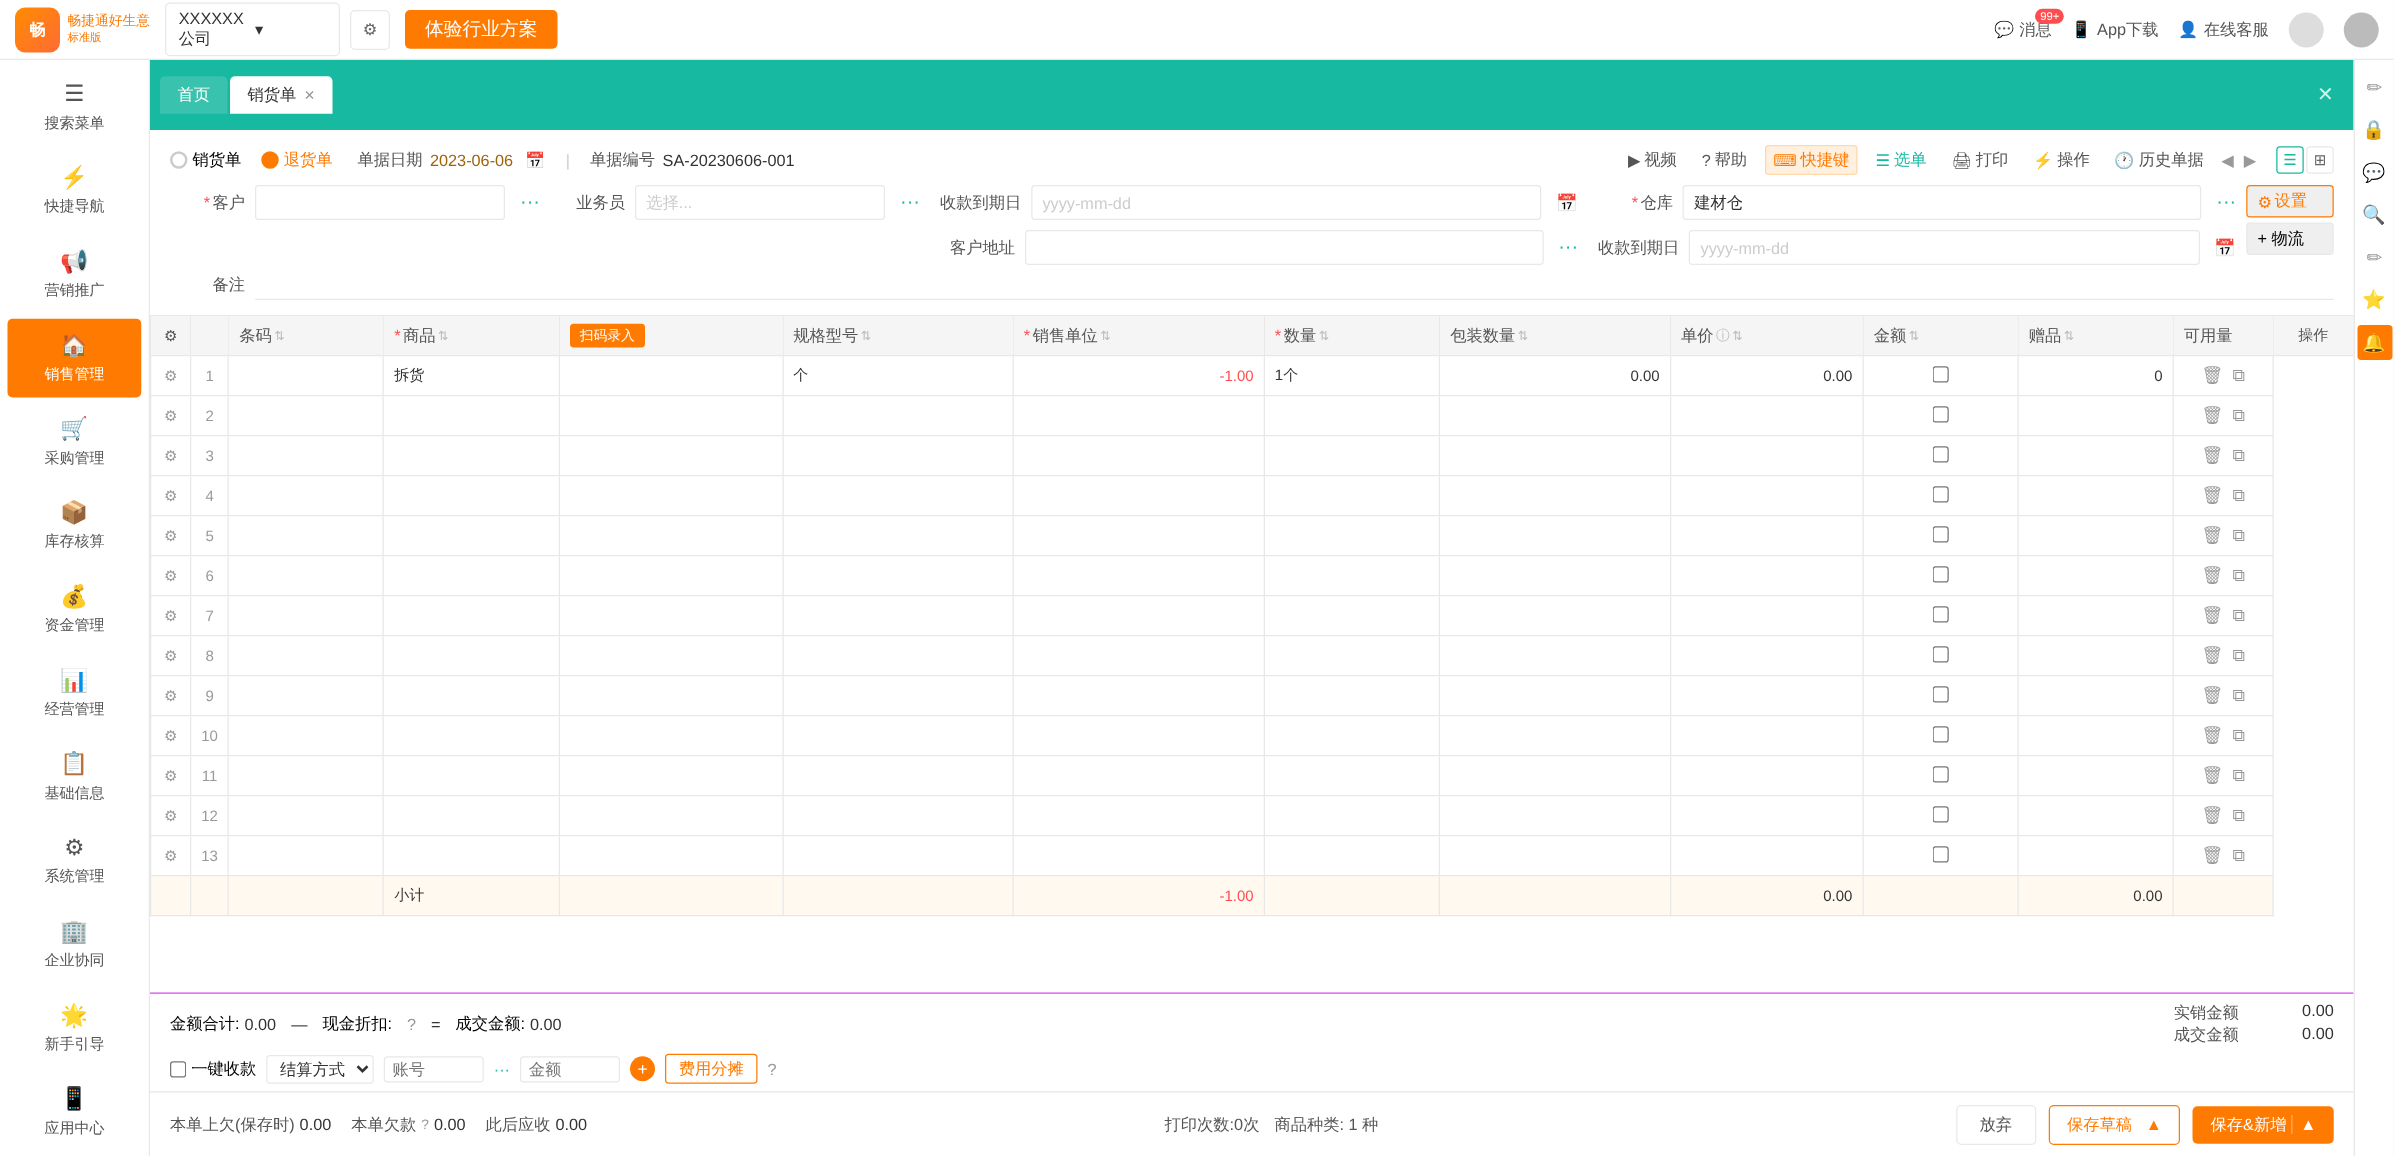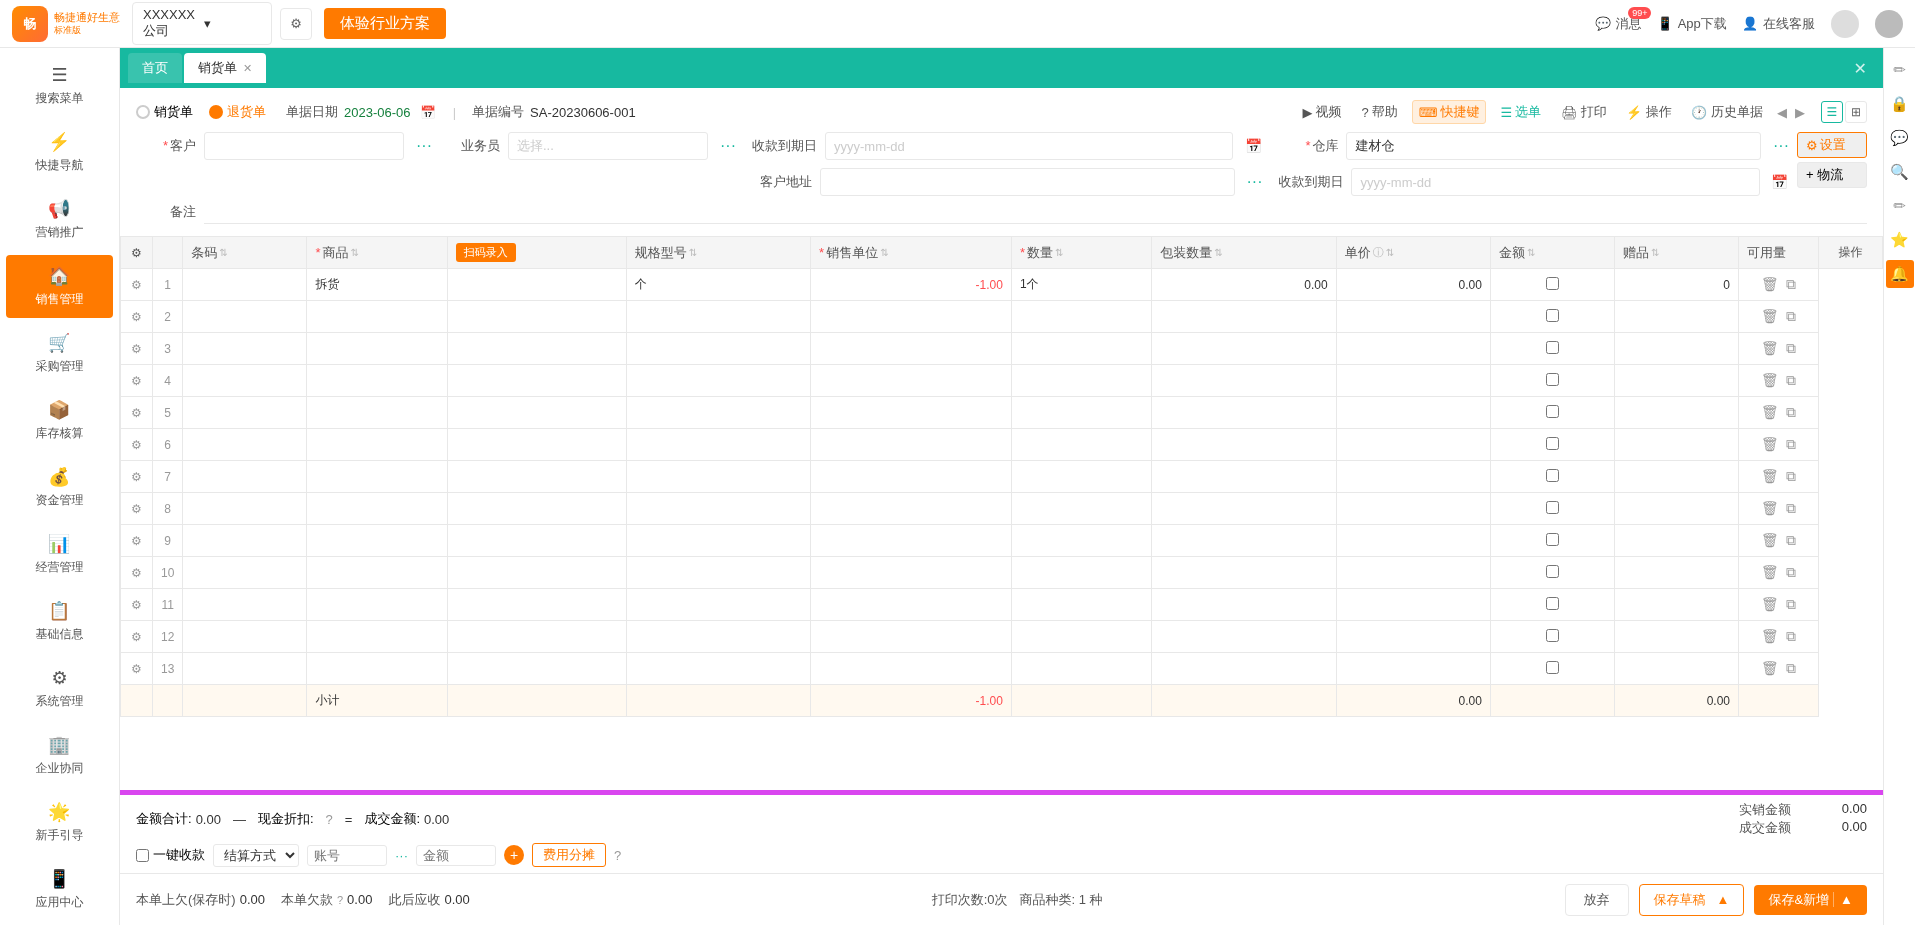--- a/index.html
+++ b/index.html
@@ -25,37 +25,37 @@
     .sidebar { width: 120px; background: #fff; border-right: 1px solid #e8e8e8; display: flex; flex-direction: column; flex-shrink: 0; padding-top: 4px; }
     .sidebar-item { display: flex; flex-direction: column; align-items: center; padding: 10px 0; cursor: pointer; color: #555; gap: 4px; border-radius: 4px; margin: 2px 6px; }
     .sidebar-item.active { background: #ff7a00; color: white; border-radius: 4px; }
     .sidebar-item .icon { font-size: 18px; }
     .sidebar-item .label { font-size: 12px; }
 
     
     .main { flex: 1; display: flex; flex-direction: column; overflow: hidden; }
 
     
-    .tab-bar { height: 40px; background: #17b9a0; display: flex; align-items: center; padding: 0 8px; gap: 2px; flex-shrink: 0; }
+    .tab-bar { height: 56px; background: #17b9a0; display: flex; align-items: center; padding: 0 8px; gap: 2px; flex-shrink: 0; }
     .tab { padding: 6px 14px; border-radius: 4px 4px 0 0; cursor: pointer; color: rgba(255,255,255,0.85); font-size: 13px; display: flex; align-items: center; gap: 6px; }
     .tab.home { background: rgba(255,255,255,0.15); color: white; }
     .tab.active { background: white; color: #333; }
     .tab .close-icon { font-size: 11px; color: #999; cursor: pointer; }
     .tab-close { margin-left: auto; color: rgba(255,255,255,0.8); font-size: 16px; cursor: pointer; padding: 0 8px; }
 
     
     .form-area { background: white; padding: 12px 16px; flex-shrink: 0; }
     .form-row1 { display: flex; align-items: center; margin-bottom: 8px; }
     .radio-group { display: flex; align-items: center; gap: 16px; margin-right: 20px; }
     .radio-item { display: flex; align-items: center; gap: 4px; cursor: pointer; }
     .radio-circle { width: 14px; height: 14px; border-radius: 50%; border: 2px solid #ccc; }
     .radio-circle.checked { border-color: #ff7a00; background: #ff7a00; }
     .date-field { display: flex; align-items: center; gap: 6px; }
     .date-label { color: #555; }
-    .date-value { color: #15803d; font-weight: 500; }
+    .date-value { color: #a16207; font-weight: 500; }
     .field-separator { margin: 0 16px; color: #ccc; }
     .doc-number { display: flex; align-items: center; gap: 6px; }
     .top-actions { margin-left: auto; display: flex; align-items: center; gap: 8px; color: #555; font-size: 12px; }
     .top-actions span { display: flex; align-items: center; gap: 3px; cursor: pointer; }
     .action-icon-btn { display: flex; align-items: center; gap: 3px; cursor: pointer; padding: 2px 6px; border-radius: 3px; }
     .field-row { display: flex; align-items: center; gap: 8px; }
     .field-label { color: #555; min-width: 60px; text-align: right; white-space: nowrap; }
     .field-label.required::before { content: '*'; color: #ff4d4f; margin-right: 2px; }
     .field-input { flex: 1; height: 28px; border: 1px solid #e8e8e8; border-radius: 3px; padding: 0 8px; color: #333; display: flex; align-items: center; }
     .field-input.placeholder { color: #ccc; }
@@ -82,21 +82,21 @@
     .col-ops { width: 64px; text-align: center; }
     .op-icon { color: #999; cursor: pointer; font-size: 14px; margin: 0 2px; }
     .available-col { color: #333; text-align: right; }
     .th-sort { display: flex; align-items: center; gap: 2px; }
     .sort-icon { color: #bbb; font-size: 10px; }
     .subtotal-row td { background: #fff9f0; font-weight: 500; }
     .checkbox-cell { text-align: center; }
     input[type=checkbox] { width: 13px; height: 13px; }
 
     
-    .bottom-bar { background: white; border-top: 5px solid #d946ef; padding: 6px 16px; flex-shrink: 0; }
+    .bottom-bar { background: white; border-top: 1px solid #d946ef; padding: 6px 16px; flex-shrink: 0; }
     .totals-row { display: flex; align-items: center; gap: 12px; margin-bottom: 6px; }
     .totals-row .item { display: flex; align-items: center; gap: 4px; }
     .totals-row .dash { color: #333; }
     .totals-row .val { color: #333; }
     .payment-row { display: flex; align-items: center; gap: 8px; }
     .pay-check { display: flex; align-items: center; gap: 4px; }
     .pay-select { border: 1px solid #e8e8e8; border-radius: 3px; padding: 2px 6px; color: #333; background: white; }
     .pay-input { border: 1px solid #e8e8e8; border-radius: 3px; padding: 2px 6px; color: #999; width: 80px; }
     .pay-add { background: #ff7a00; color: white; border: none; border-radius: 50%; width: 20px; height: 20px; font-size: 14px; display: flex; align-items: center; justify-content: center; cursor: pointer; }
     .expense-btn { border: 1px solid #ff7a00; color: #ff7a00; border-radius: 3px; padding: 2px 10px; background: white; cursor: pointer; }

